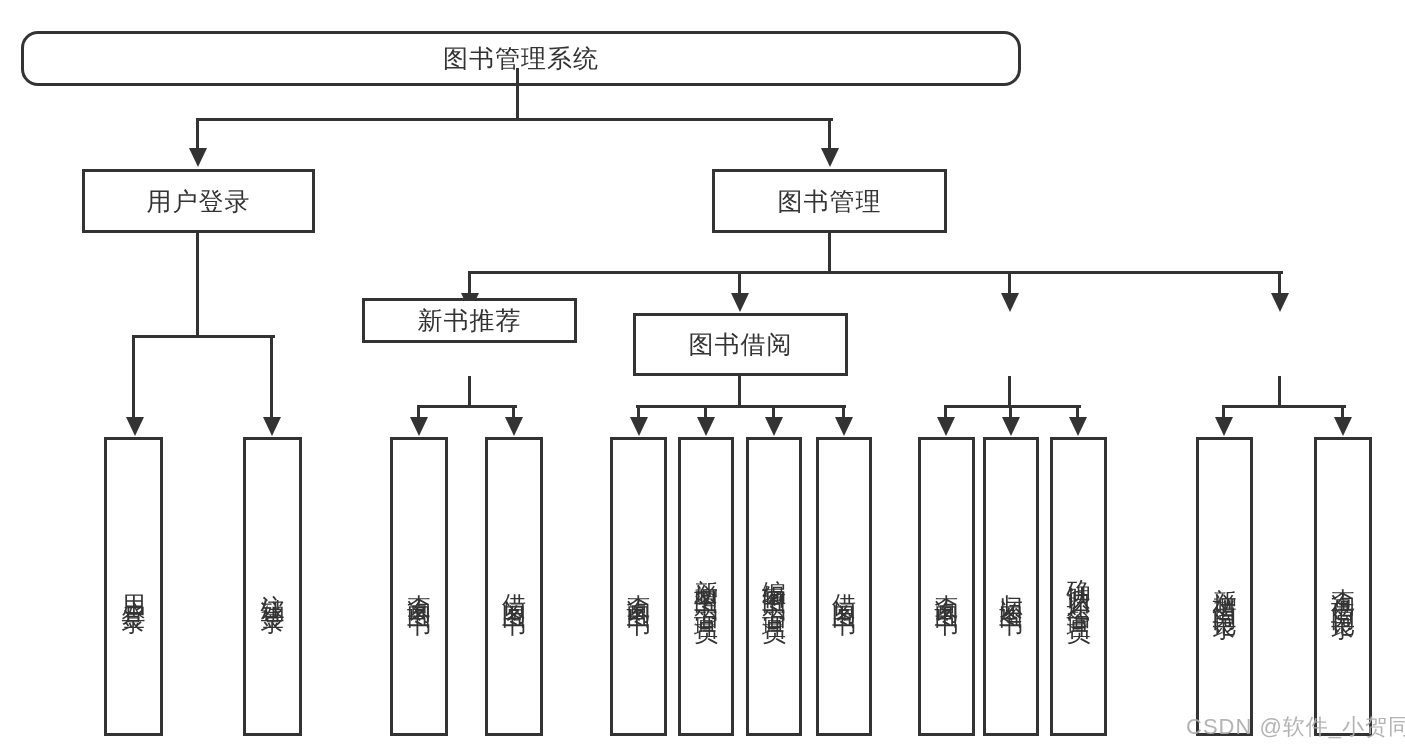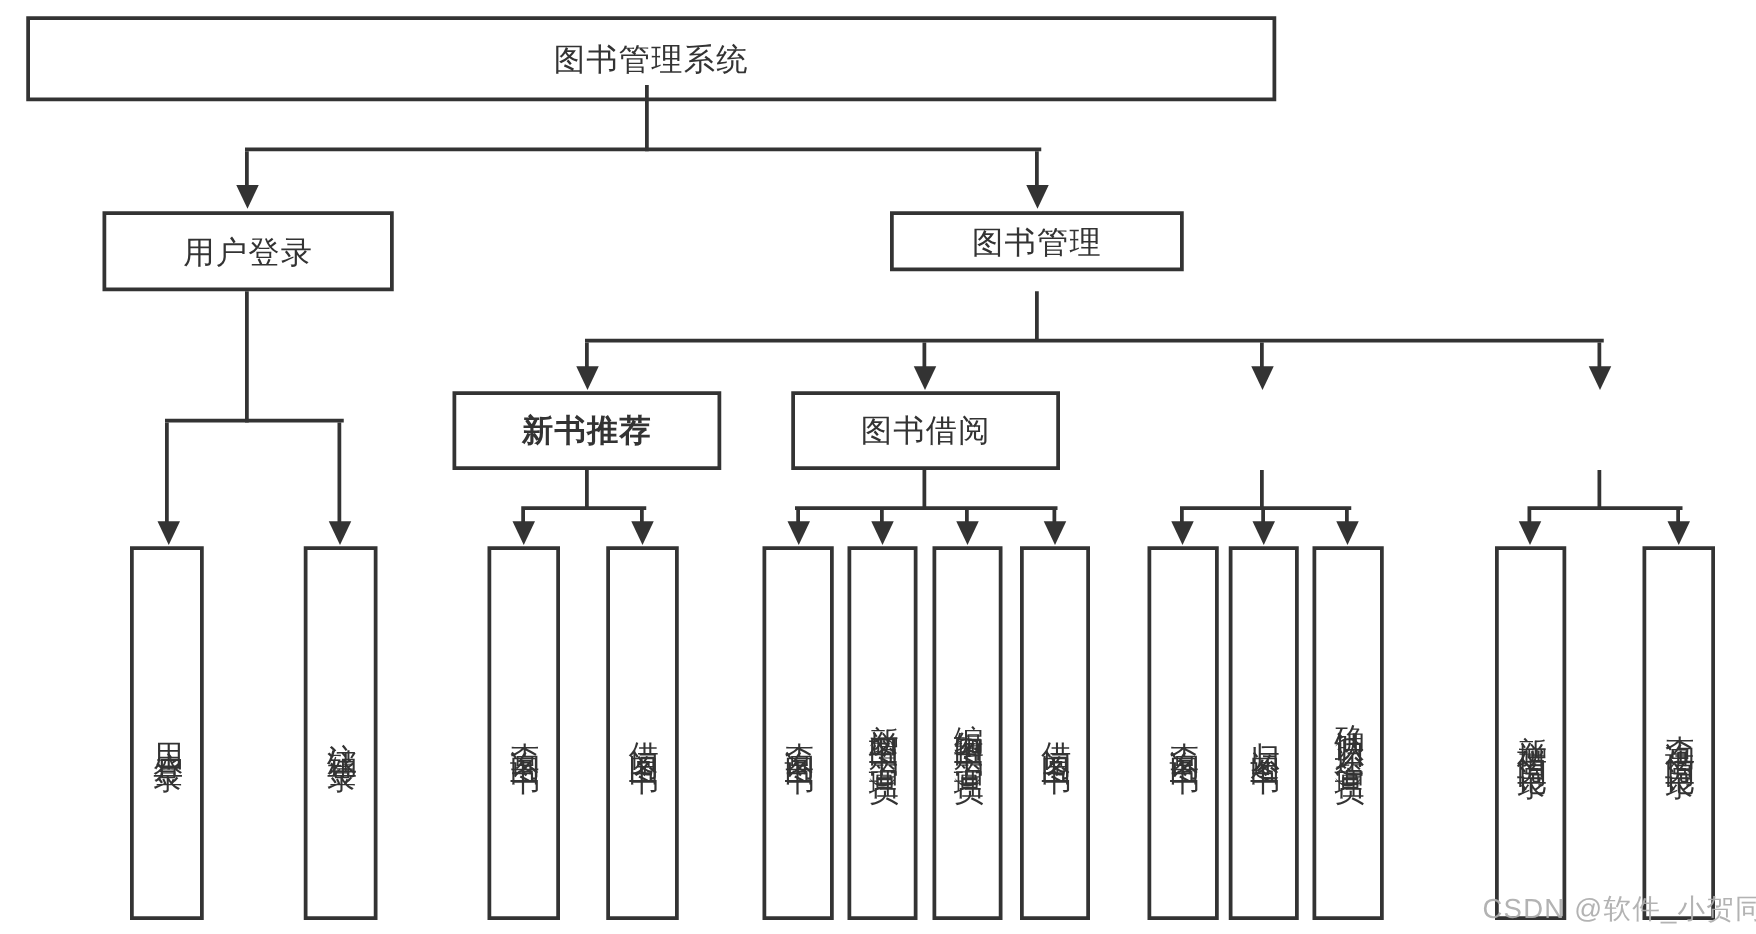--- a/index.html
+++ b/index.html
@@ -49,51 +49,51 @@
     color: rgba(172, 172, 172, 0.92);
     white-space: nowrap;
     z-index: 20;
   }
 </style>
 </head>
 <body>
 
 <div class="stage">
 
-  <div class="box hbox" style="left:21px; top:13px; width:1000px; height:68px;">图书管理系统</div>
+  <div class="box hbox" style="left:21px; top:31px; width:1000px; height:55px;border-radius:17px;">图书管理系统</div>
 
   <div class="line" style="left:516px; top:68px; width:3px; height:53px;"></div>
   <div class="line" style="left:196px; top:118px; width:637px; height:3px;"></div>
   <div class="line" style="left:196px; top:121px; width:3px; height:28px;"></div>
   <div class="tri" style="left:189px; top:148px;"></div>
   <div class="line" style="left:828px; top:121px; width:3px; height:28px;"></div>
   <div class="tri" style="left:821px; top:148px;"></div>
 
   <div class="box hbox" style="left:82px; top:169px; width:233px; height:64px;">用户登录</div>
-  <div class="box hbox" style="left:712px; top:169px; width:235px; height:48px;">图书管理</div>
+  <div class="box hbox" style="left:712px; top:169px; width:235px; height:64px;">图书管理</div>
 
   <div class="line" style="left:196px; top:233px; width:3px; height:105px;"></div>
   <div class="line" style="left:132px; top:335px; width:143px; height:3px;"></div>
   <div class="line" style="left:132px; top:338px; width:3px; height:80px;"></div>
   <div class="tri" style="left:126px; top:417px;"></div>
   <div class="line" style="left:270px; top:338px; width:3px; height:80px;"></div>
   <div class="tri" style="left:263px; top:417px;"></div>
 
   <div class="line" style="left:828px; top:233px; width:3px; height:40px;"></div>
   <div class="line" style="left:468px; top:271px; width:815px; height:3px;"></div>
   <div class="line" style="left:468px; top:274px; width:3px; height:20px;"></div>
   <div class="tri" style="left:461px; top:293px;"></div>
   <div class="line" style="left:738px; top:274px; width:3px; height:20px;"></div>
   <div class="tri" style="left:731px; top:293px;"></div>
   <div class="line" style="left:1008px; top:274px; width:3px; height:20px;"></div>
   <div class="tri" style="left:1001px; top:293px;"></div>
   <div class="line" style="left:1278px; top:274px; width:3px; height:20px;"></div>
   <div class="tri" style="left:1271px; top:293px;"></div>
 
-  <div class="box hbox" style="left:362px; top:313px; width:215px; height:63px;font-weight:bold;">新书推荐</div>
+  <div class="box hbox" style="left:362px; top:298px; width:215px; height:45px;">新书推荐</div>
   <div class="box hbox" style="left:633px; top:313px; width:215px; height:63px;">图书借阅</div>
 
   <div class="line" style="left:468px; top:376px; width:3px; height:32px;"></div>
   <div class="line" style="left:417px; top:405px; width:100px; height:3px;"></div>
   <div class="line" style="left:417px; top:408px; width:3px; height:10px;"></div>
   <div class="tri" style="left:410px; top:417px;"></div>
   <div class="line" style="left:512px; top:408px; width:3px; height:10px;"></div>
   <div class="tri" style="left:505px; top:417px;"></div>
 
   <div class="line" style="left:738px; top:376px; width:3px; height:32px;"></div>

